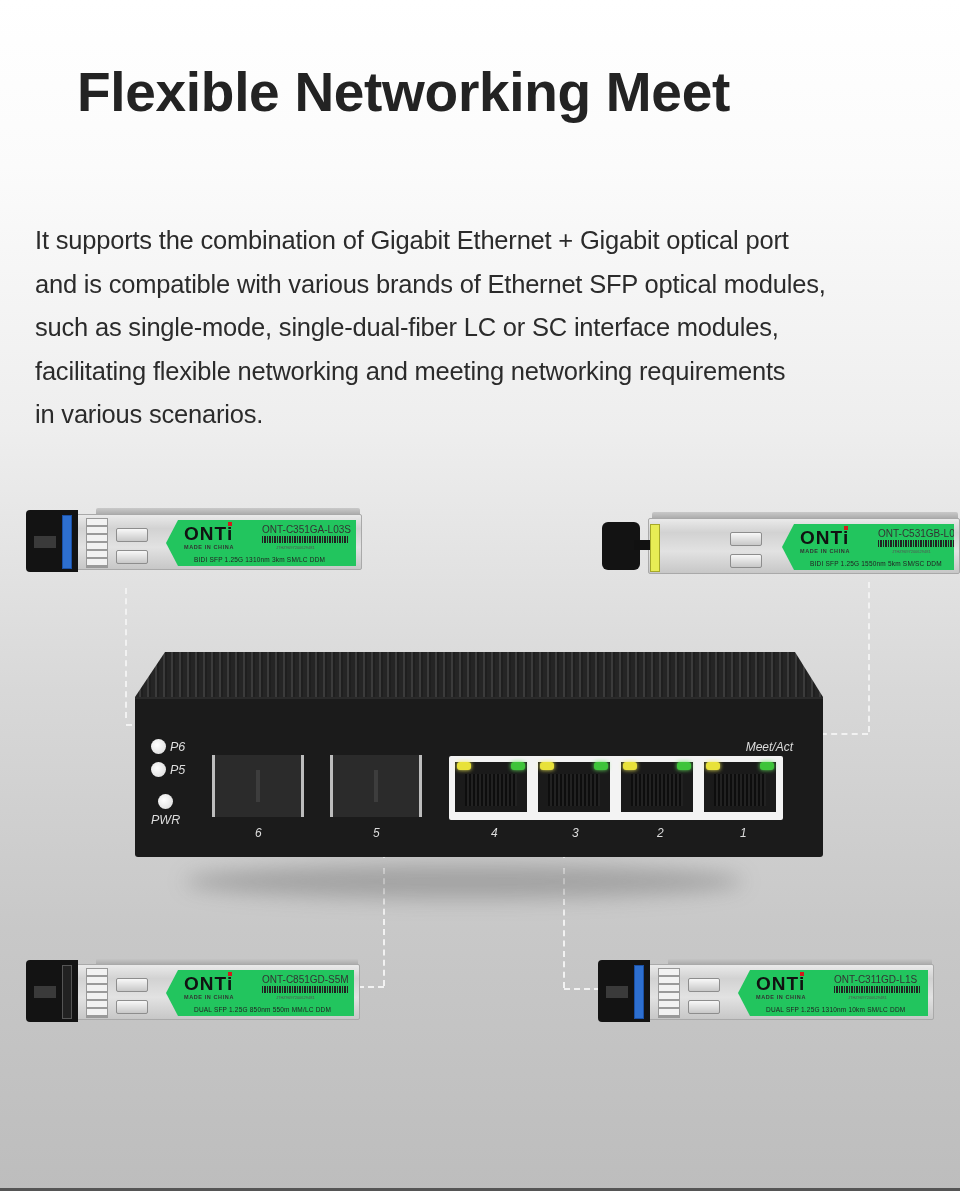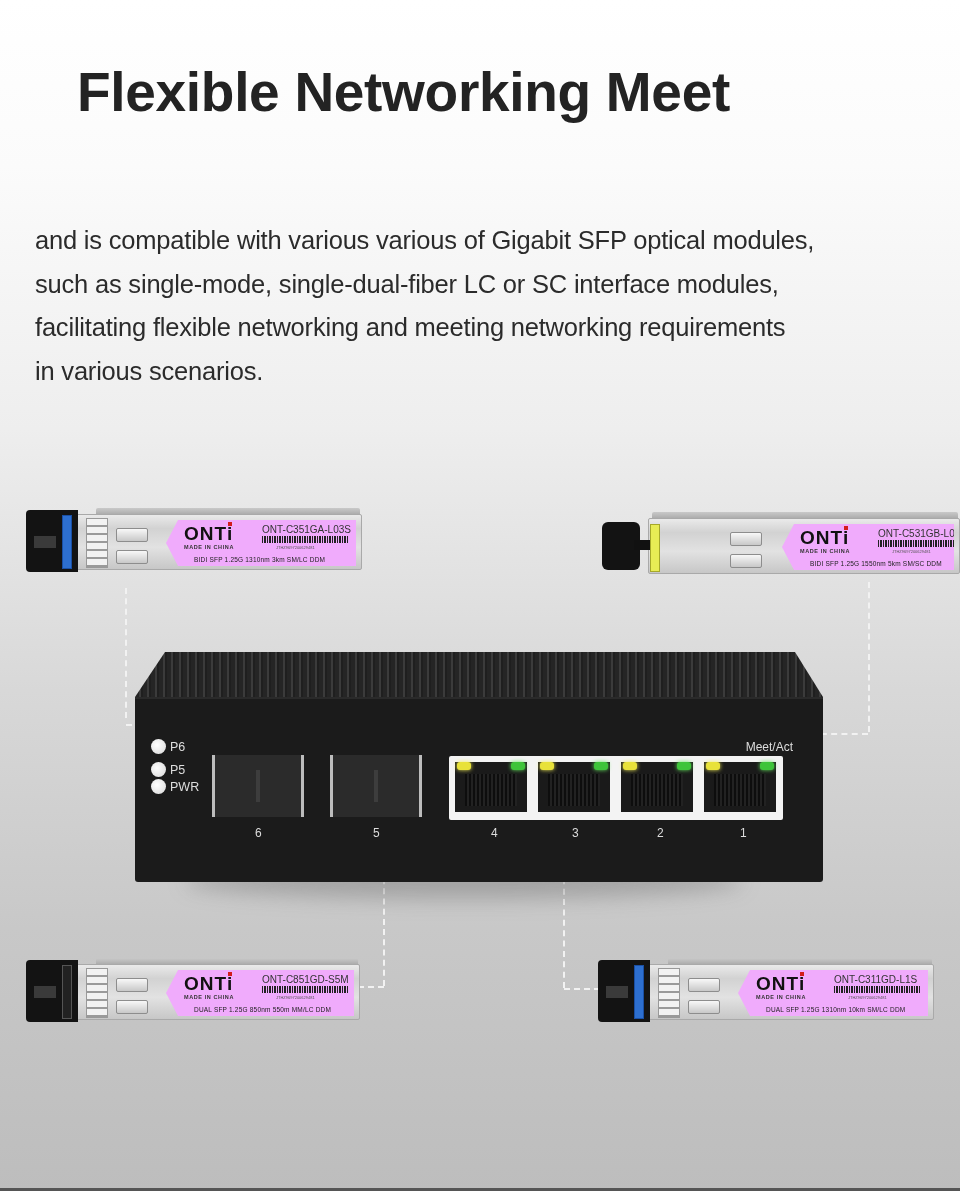--- a/index.html
+++ b/index.html
@@ -25,41 +25,41 @@
   .sfp .head { position:absolute; left:0; top:2px; width:52px; height:62px; background:#131313; border-radius:4px 0 0 4px; }
   .sfp .head .slot { position:absolute; left:8px; top:26px; width:22px; height:12px; background:#3a3a3a; }
   .sfp .latch { position:absolute; left:36px; top:7px; width:8px; height:52px; border:1px solid #555; }
   .sfp .latch.blue { background:#2d6fd0; border-color:#1a4fa3; }
   .sfp .latch.yellow { background:#e8ec55; border-color:#a6a82a; }
   .sfp .latch.black { background:#222; }
   .sfp .fins { position:absolute; left:60px; top:10px; width:20px; height:48px;
     background: repeating-linear-gradient(180deg,#f2f2f2 0 6px,#9a9a9a 6px 8px); border:1px solid #999; }
   .sfp .win { position:absolute; left:90px; width:30px; height:12px; background:linear-gradient(#f8f8f8,#c8c8c8); border:1px solid #8d8d8d; border-radius:2px; }
   .sfp .win.a { top:20px; } .sfp .win.b { top:42px; }
-  .sfp .label { position:absolute; left:140px; right:6px; top:12px; bottom:8px; background:#f0abfc;
+  .sfp .label { position:absolute; left:140px; right:6px; top:12px; bottom:8px; background:#22c55e;
     clip-path: polygon(12px 0,100% 0,100% 100%,12px 100%,0 50%); padding-left:18px; box-sizing:border-box; }
   .sfp .brand { position:absolute; left:18px; top:5px; font-weight:900; font-size:19px; color:#111; letter-spacing:1px; line-height:18px; }
   .sfp .brand i { font-style:normal; position:relative; }
   .sfp .brand i::before { content:""; position:absolute; left:1px; top:-1px; width:4px; height:4px; background:#d31b1b; }
   .sfp .made { position:absolute; left:18px; top:24px; font-size:5.5px; font-weight:700; color:#333; letter-spacing:0.6px; }
   .sfp .model { position:absolute; left:96px; top:4px; font-size:10px; color:#333; white-space:nowrap; }
   .sfp .barcode { position:absolute; left:96px; top:16px; width:86px; height:7px;
     background: repeating-linear-gradient(90deg,#222 0 1px,transparent 1px 2px,#222 2px 4px,transparent 4px 5px); }
   .sfp .serial { position:absolute; left:110px; top:25px; font-size:4px; color:#555; }
   .sfp .spec { position:absolute; left:28px; bottom:3px; font-size:6.5px; color:#222; white-space:nowrap; letter-spacing:0.2px; }
 
   .sfp.bidi-sc .head { width:38px; left:6px; top:10px; height:48px; border-radius:6px; }
   .sfp.bidi-sc .stub { position:absolute; left:38px; top:28px; width:26px; height:10px; background:#111; border-radius:0 5px 5px 0; }
   .sfp.bidi-sc .body { left:52px; }
   .sfp.bidi-sc .win { left:134px; }
   .sfp.bidi-sc .label { left:186px; }
   .sfp.bidi-sc .latch { left:54px; top:12px; height:46px; }
 
   
-  .switch { position:absolute; left:135px; top:652px; width:688px; height:230px; }
+  .switch { position:absolute; left:135px; top:652px; width:688px; height:205px;font-style:italic; }
   .switch .top { position:absolute; left:0; right:0; top:0; height:45px;
     clip-path: polygon(30px 0, calc(100% - 28px) 0, 100% 100%, 0 100%);
     background: repeating-linear-gradient(90deg,#252525 0 4px,#3b3b3b 4px 6px,#1f1f1f 6px 8px); }
   .switch .front { position:absolute; left:0; right:0; top:45px; bottom:0; background:#1b1b1b; border-radius:0 0 3px 3px; box-shadow: inset 0 2px 0 #2a2a2a; }
   .switch .shadow { position:absolute; left:50px; right:80px; top:212px; height:35px; border-radius:50%; background:rgba(90,90,90,0.35); filter:blur(10px); }
   .led { position:absolute; left:16px; display:flex; align-items:center; gap:4px; color:#ddd; font-size:12.5px; }
   .led .dot { width:15px; height:15px; border-radius:50%; background:radial-gradient(circle at 40% 40%,#ffffff,#d8d8d8); }
   .sfp-slot { position:absolute; top:103px; width:92px; height:62px; background:#2b2b2b; border-left:3px solid #bdbdbd; border-right:3px solid #bdbdbd; box-sizing:border-box; }
   .sfp-slot .bar { position:absolute; left:50%; top:15px; width:4px; height:32px; margin-left:-2px; background:#3d3d3d; }
   .port-label { position:absolute; top:174px; color:#ddd; font-size:12px; }
@@ -79,21 +79,22 @@
   .solid-v { position:absolute; width:2px; background:#f2f2f2; }
 </style>
 </head>
 <body>
 
 <h1 class="headline">
   <span>Flexible Networking Meet</span>
 </h1>
 
 <p class="desc">
-  <span>and is compatible with various various of Gigabit SFP optical modules,</span>
+  <span>It supports the combination of Gigabit Ethernet + Gigabit optical port</span>
+  <span>and is compatible with various brands of Ethernet SFP optical modules,</span>
   <span>such as single-mode, single-dual-fiber LC or SC interface modules,</span>
   <span>facilitating flexible networking and meeting networking requirements</span>
   <span>in various scenarios.</span>
 </p>
 
 <div class="dash-v" style="left:125px; top:588px; height:130px;"></div>
 <div class="dash-h" style="left:126px; top:724px; width:96px;"></div>
 <div class="arrow-r" style="left:220px; top:720px;"></div>
 
 <div class="dash-v" style="left:868px; top:582px; height:150px;"></div>
@@ -116,21 +117,21 @@
   <div class="front"></div>
 
   <div class="led" style="top:87px;">
       <span class="dot"></span>
       <span>P6</span>
     </div>
   <div class="led" style="top:110px;">
       <span class="dot"></span>
       <span>P5</span>
     </div>
-  <div class="led" style="top:127px;">
+  <div class="led" style="top:142px;flex-direction:column;">
       <span class="dot"></span>
       <span>PWR</span>
     </div>
 
   <div class="sfp-slot" style="left:77px;">
       <div class="bar"></div>
     </div>
   <div class="sfp-slot" style="left:195px;">
       <div class="bar"></div>
     </div>

